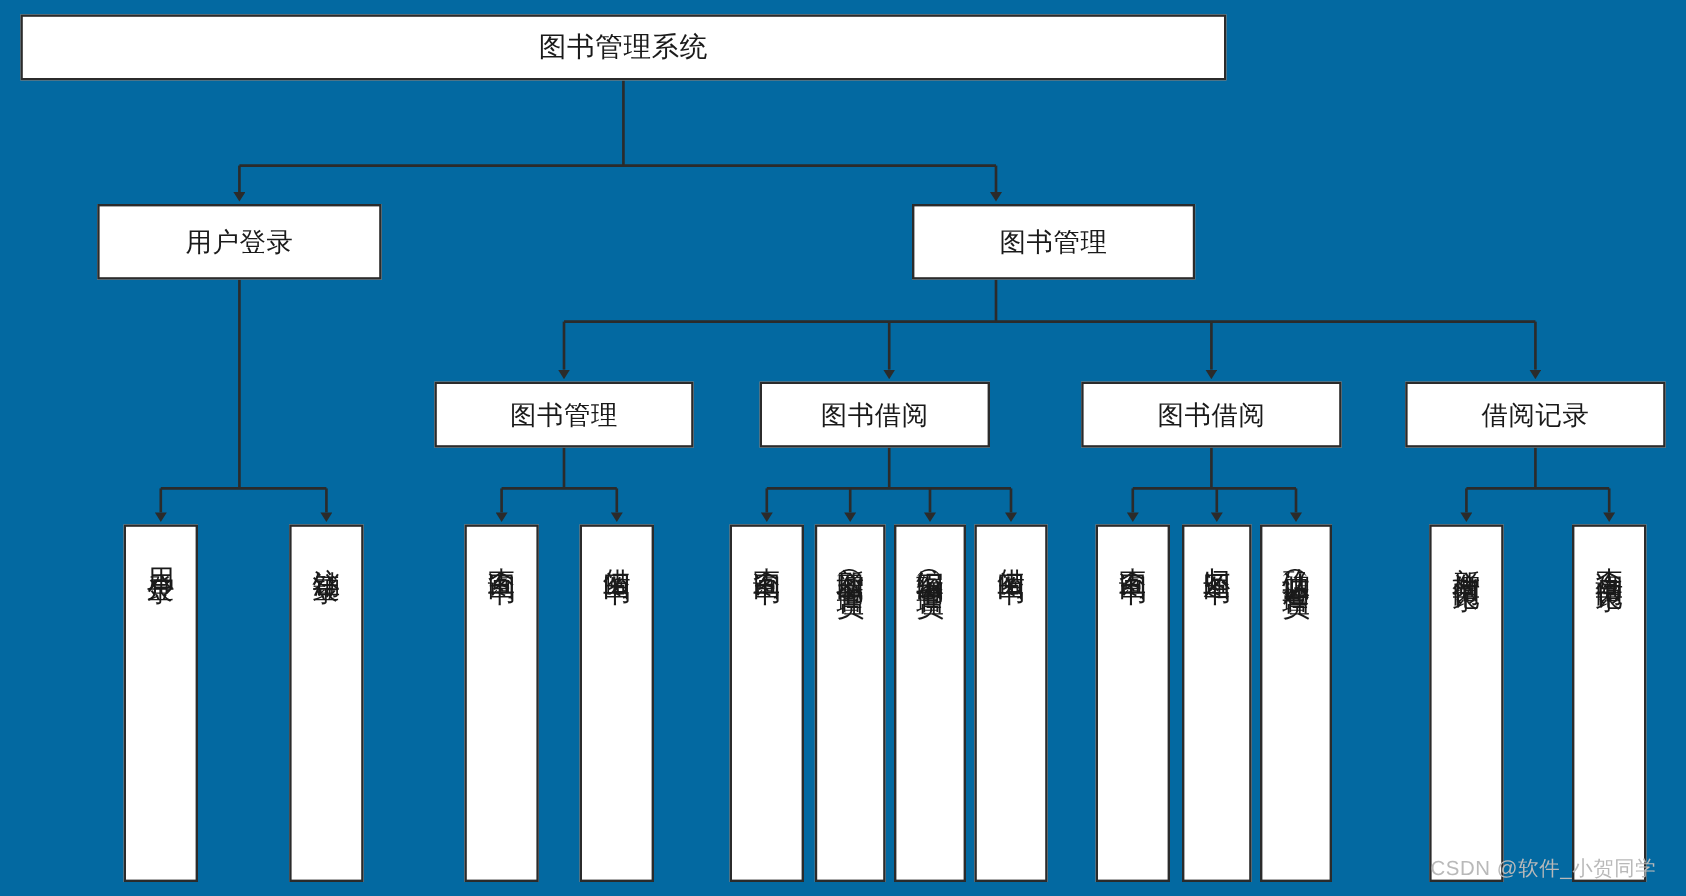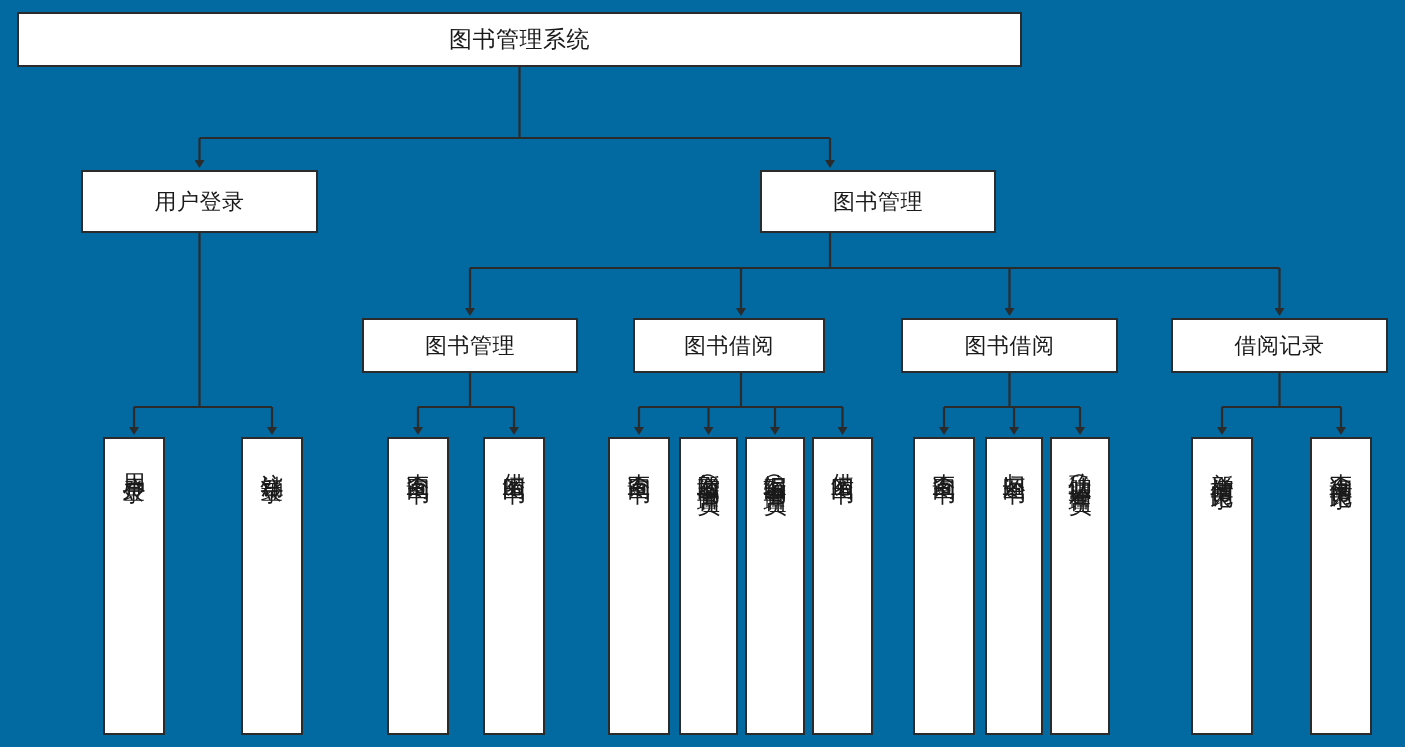--- a/index.html
+++ b/index.html
@@ -168,13 +168,14 @@
       <div class="node vert" style="left: 1050px; top: 437px; width: 60px; height: 298px; border-color: rgb(43, 43, 43); background: rgb(255, 255, 255);">
         <span class="node-label" style="color: rgb(26, 26, 26);">确认归还（管理员）</span>
       </div>
       <div class="node vert" style="left: 1191px; top: 437px; width: 62px; height: 298px; border-color: rgb(43, 43, 43); background: rgb(255, 255, 255);">
         <span class="node-label" style="color: rgb(26, 26, 26);">新增借阅记录</span>
       </div>
       <div class="node vert" style="left: 1310px; top: 437px; width: 62px; height: 298px; border-color: rgb(43, 43, 43); background: rgb(255, 255, 255);">
         <span class="node-label" style="color: rgb(26, 26, 26);">查询借阅记录</span>
       </div>
     </div>
+  <div id="watermark" style="left: 1192px; top: 712px; color: rgb(185, 185, 185);">CSDN @软件_小贺同学</div>
 </div>
 
 </body></html>

